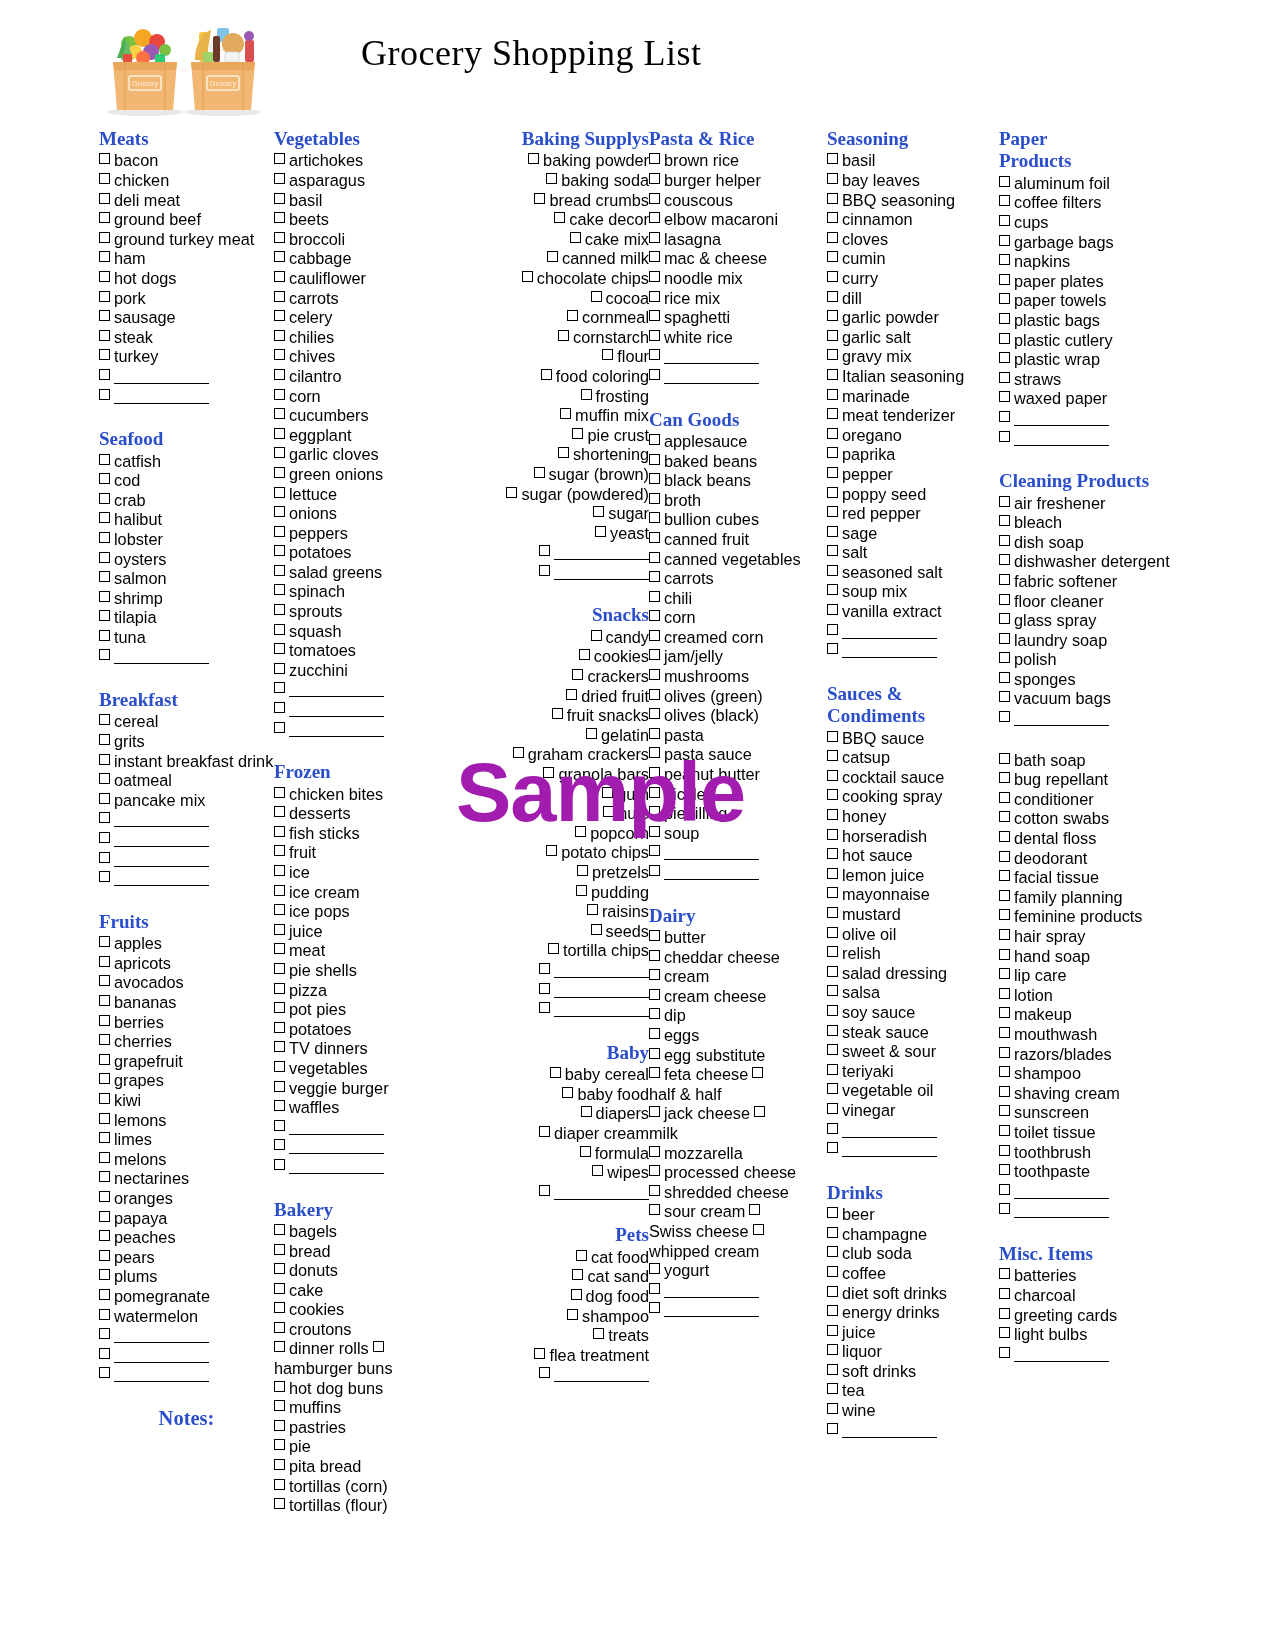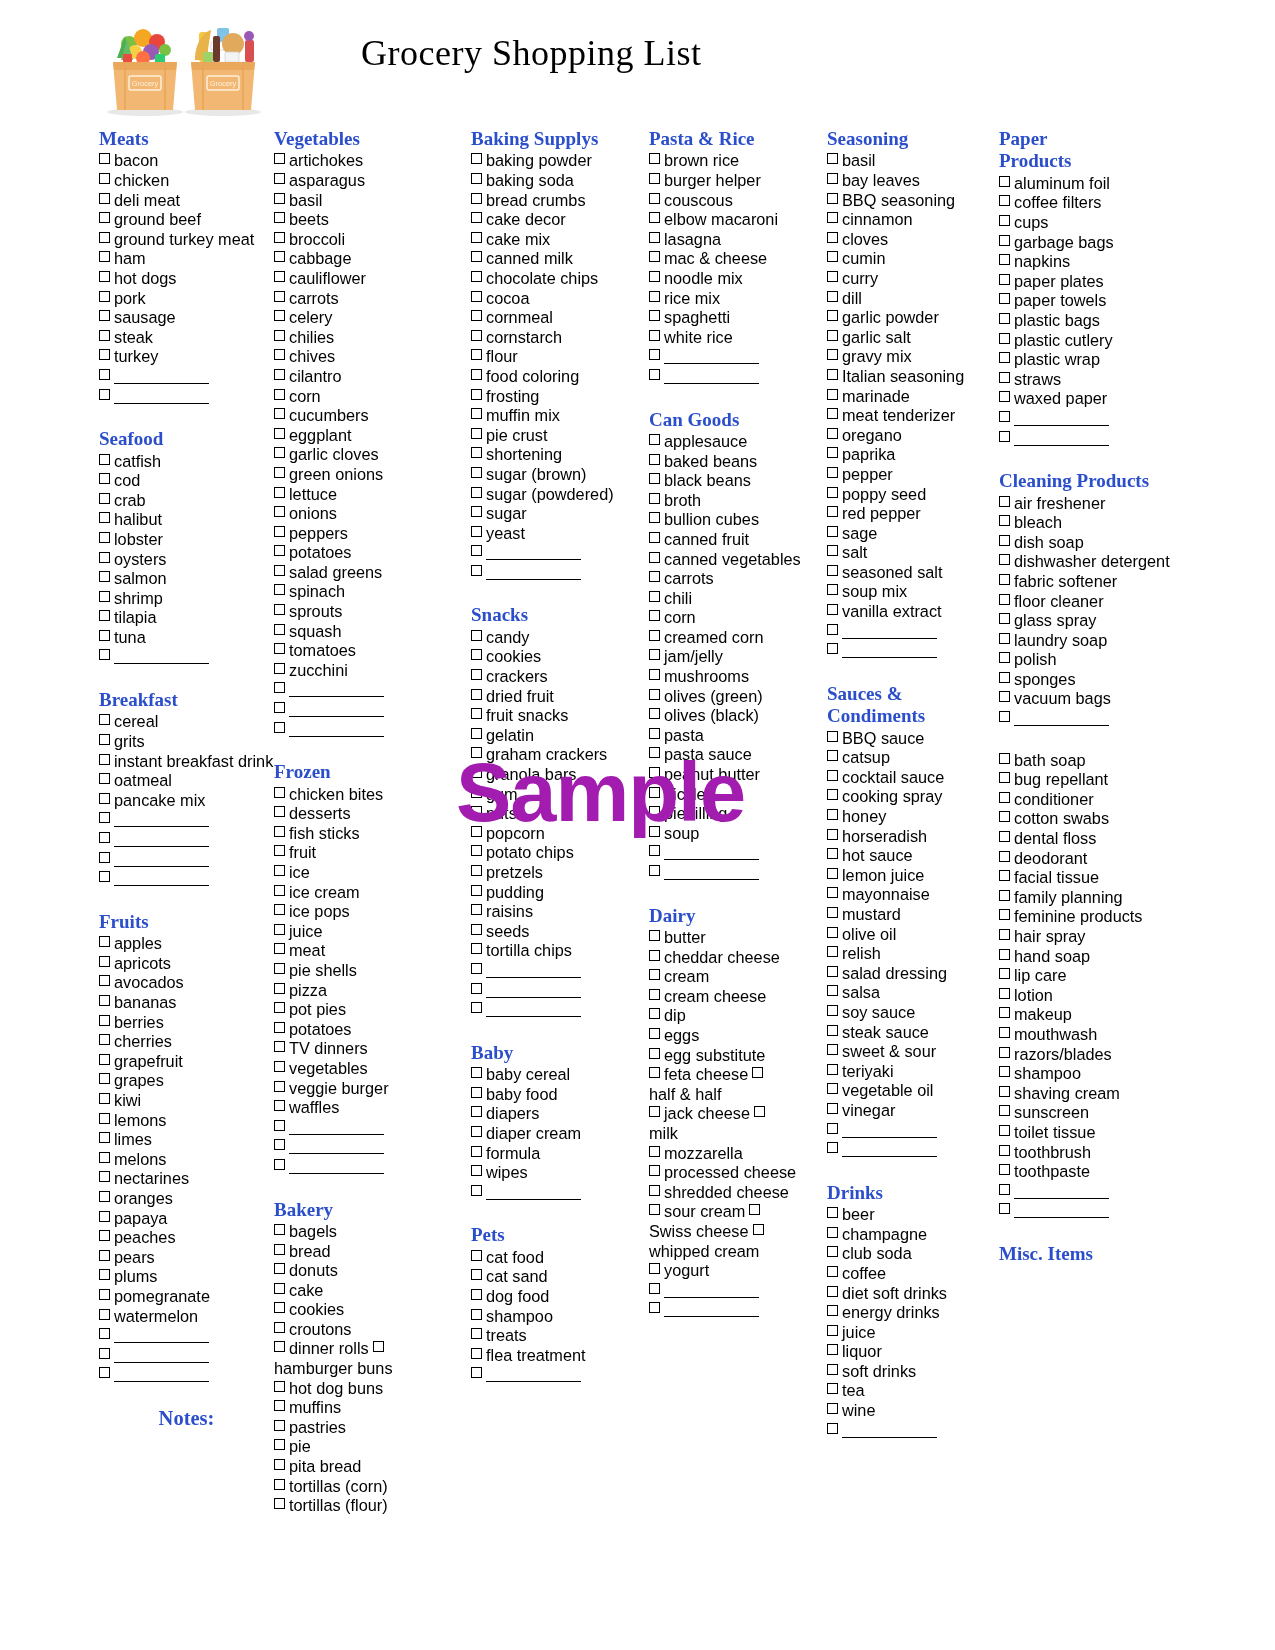--- a/index.html
+++ b/index.html
@@ -26,21 +26,21 @@
   
   .columns {
     position:absolute; top:128px; left:0;
     width:1275px;
     display:flex;
     align-items:flex-start;
   }
   .col { flex:0 0 auto; overflow:hidden; }
   .col-1 { width:175px; margin-left:68px; }
   .col-2 { width:197px; }
-  .col-3 { width:178px; }
+  .col-3 { width:178px;text-align:right; }
   .col-4 { width:178px; }
   .col-5 { width:172px; }
   .col-6 { width:208px; }
 
   .section { margin-bottom:2px; }
   .section + .section { margin-top:22px; }
 
   h2.cat {
     font-family:"Liberation Serif", serif;
     font-size:19px;
@@ -599,19 +599,26 @@
             <li><span class="box"></span><span>sunscreen</span></li>
             <li><span class="box"></span><span>toilet tissue</span></li>
             <li><span class="box"></span><span>toothbrush</span></li>
             <li><span class="box"></span><span>toothpaste</span></li>
             <li><span class="box"></span><span class="blank-line"></span></li>
             <li><span class="box"></span><span class="blank-line"></span></li>
           </ul>
         </div>
         <div class="section">
           <h2 class="cat">Misc. Items</h2>
+          <ul class="items">
+            <li><span class="box"></span><span>batteries</span></li>
+            <li><span class="box"></span><span>charcoal</span></li>
+            <li><span class="box"></span><span>greeting cards</span></li>
+            <li><span class="box"></span><span>light bulbs</span></li>
+            <li><span class="box"></span><span class="blank-line"></span></li>
+          </ul>
         </div>
       </div>
     </div>
 
   <div class="watermark">Sample</div>
 
 </div>
 
 </body></html>

